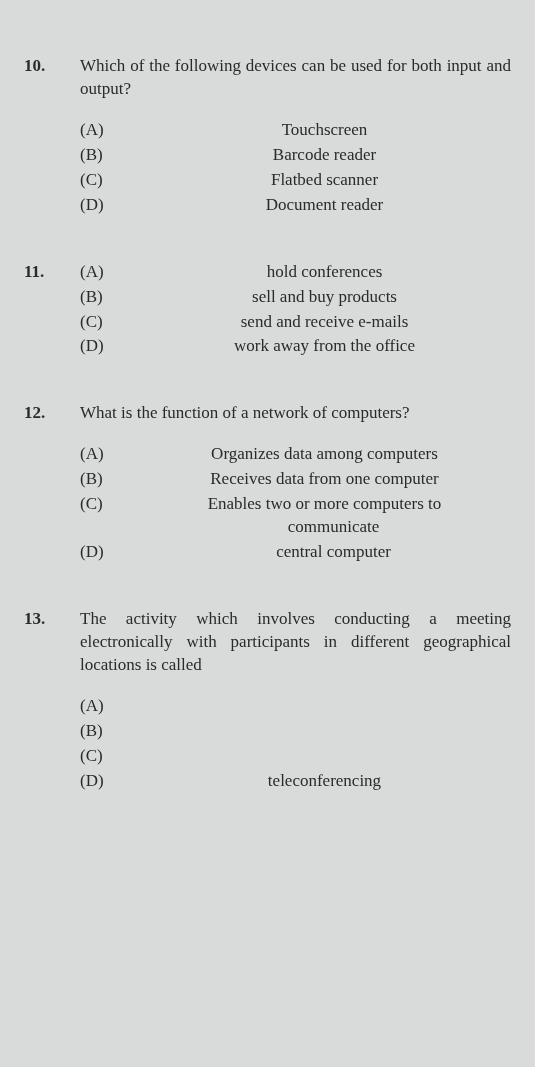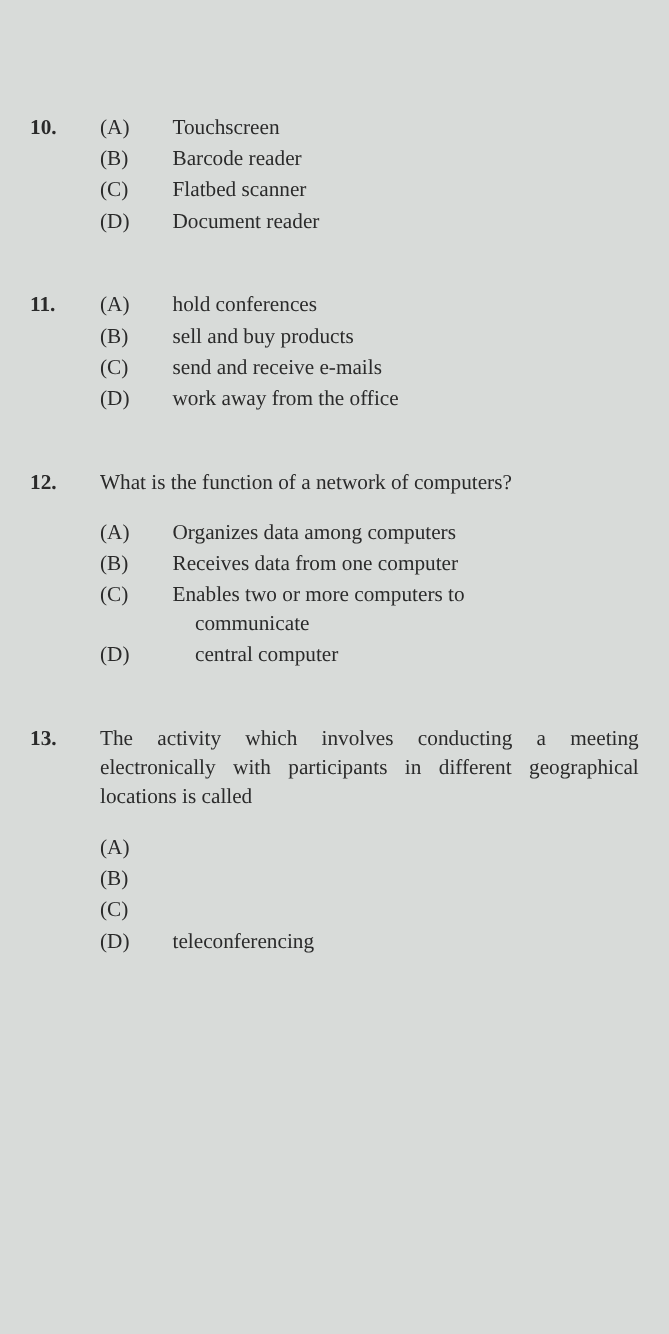--- a/index.html
+++ b/index.html
@@ -13,21 +13,20 @@
       background: #d8dbd9;
       font-family: Georgia, 'Times New Roman', serif;
       color: #2a2a2a;
       padding: 55px 24px 20px 24px;
       font-size: 17px;
       line-height: 1.35;
     }
     .question {
       margin-bottom: 42px;
       display: flex;
-      margin-top: 36px;
     }
     .qnum {
       font-weight: bold;
       width: 56px;
       flex-shrink: 0;
     }
     .qcontent {
       flex: 1;
     }
     .qtext {
@@ -39,35 +38,37 @@
     .option {
       display: flex;
       margin-bottom: 2px;
     }
     .optlabel {
       width: 58px;
       flex-shrink: 0;
     }
     .opttext {
       flex: 1;
+      text-align: center;
     }
     .opttext-indent {
       padding-left: 18px;
       display: block;
     }
     .justify {
       text-align: justify;
     }
   </style>
 </head>
 <body>
 
 <div class="question">
   <div class="qnum">10.</div>
   <div class="qcontent">
+    <div class="qtext justify">Which of the following devices can be used for both input and output?</div>
     <div class="options">
       <div class="option">
         <div class="optlabel">(A)</div>
         <div class="opttext">Touchscreen</div>
       </div>
       <div class="option">
         <div class="optlabel">(B)</div>
         <div class="opttext">Barcode reader</div>
       </div>
       <div class="option">

